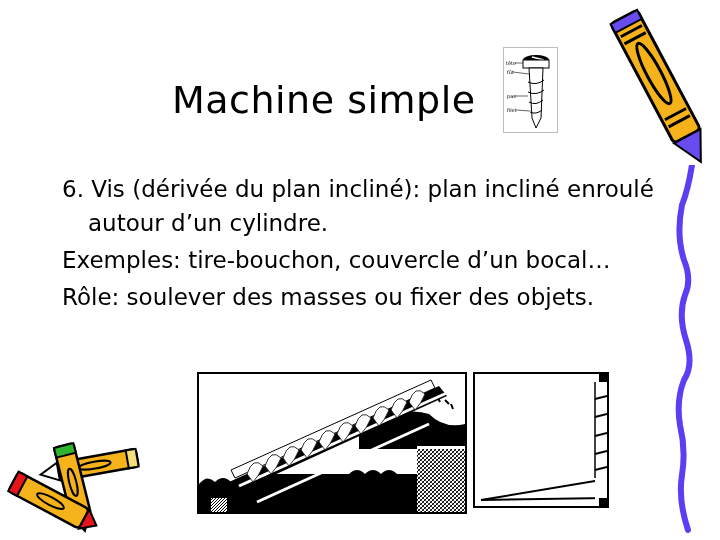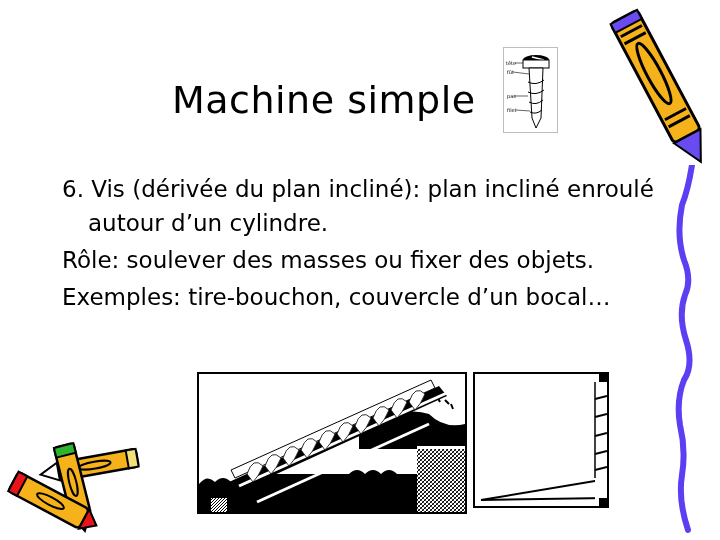--- a/index.html
+++ b/index.html
@@ -56,22 +56,22 @@
       <line x1="9" y1="24" x2="25" y2="26" stroke="#000" stroke-width="0.6"></line>
       <text x="3" y="50" font-size="5" font-family="DejaVu Sans, sans-serif">pas</text>
       <line x1="10" y1="48" x2="24" y2="48" stroke="#000" stroke-width="0.6"></line>
       <text x="3" y="64" font-size="5" font-family="DejaVu Sans, sans-serif">filet</text>
       <line x1="12" y1="62" x2="26" y2="63" stroke="#000" stroke-width="0.6"></line>
     </svg>
   </div>
 
   <div class="body">
     <p class="para">6. Vis (dérivée du plan incliné): plan incliné enroulé autour d’un cylindre.</p>
+    <p class="para">Exemples: tire-bouchon, couvercle d’un bocal…</p>
     <p class="para">Rôle: soulever des masses ou fixer des objets.</p>
-    <p class="para">Exemples: tire-bouchon, couvercle d’un bocal…</p>
   </div>
 
   <div class="frame frame1">
     <svg width="266" height="138" viewBox="0 0 266 138">
       <defs>
         <pattern id="hatch" width="4" height="4" patternUnits="userSpaceOnUse">
           <rect width="4" height="4" fill="#fff"></rect>
           <path d="M0 4 L4 0" stroke="#000" stroke-width="1"></path>
           <path d="M0 0 L4 4" stroke="#000" stroke-width="0.7"></path>
         </pattern>

